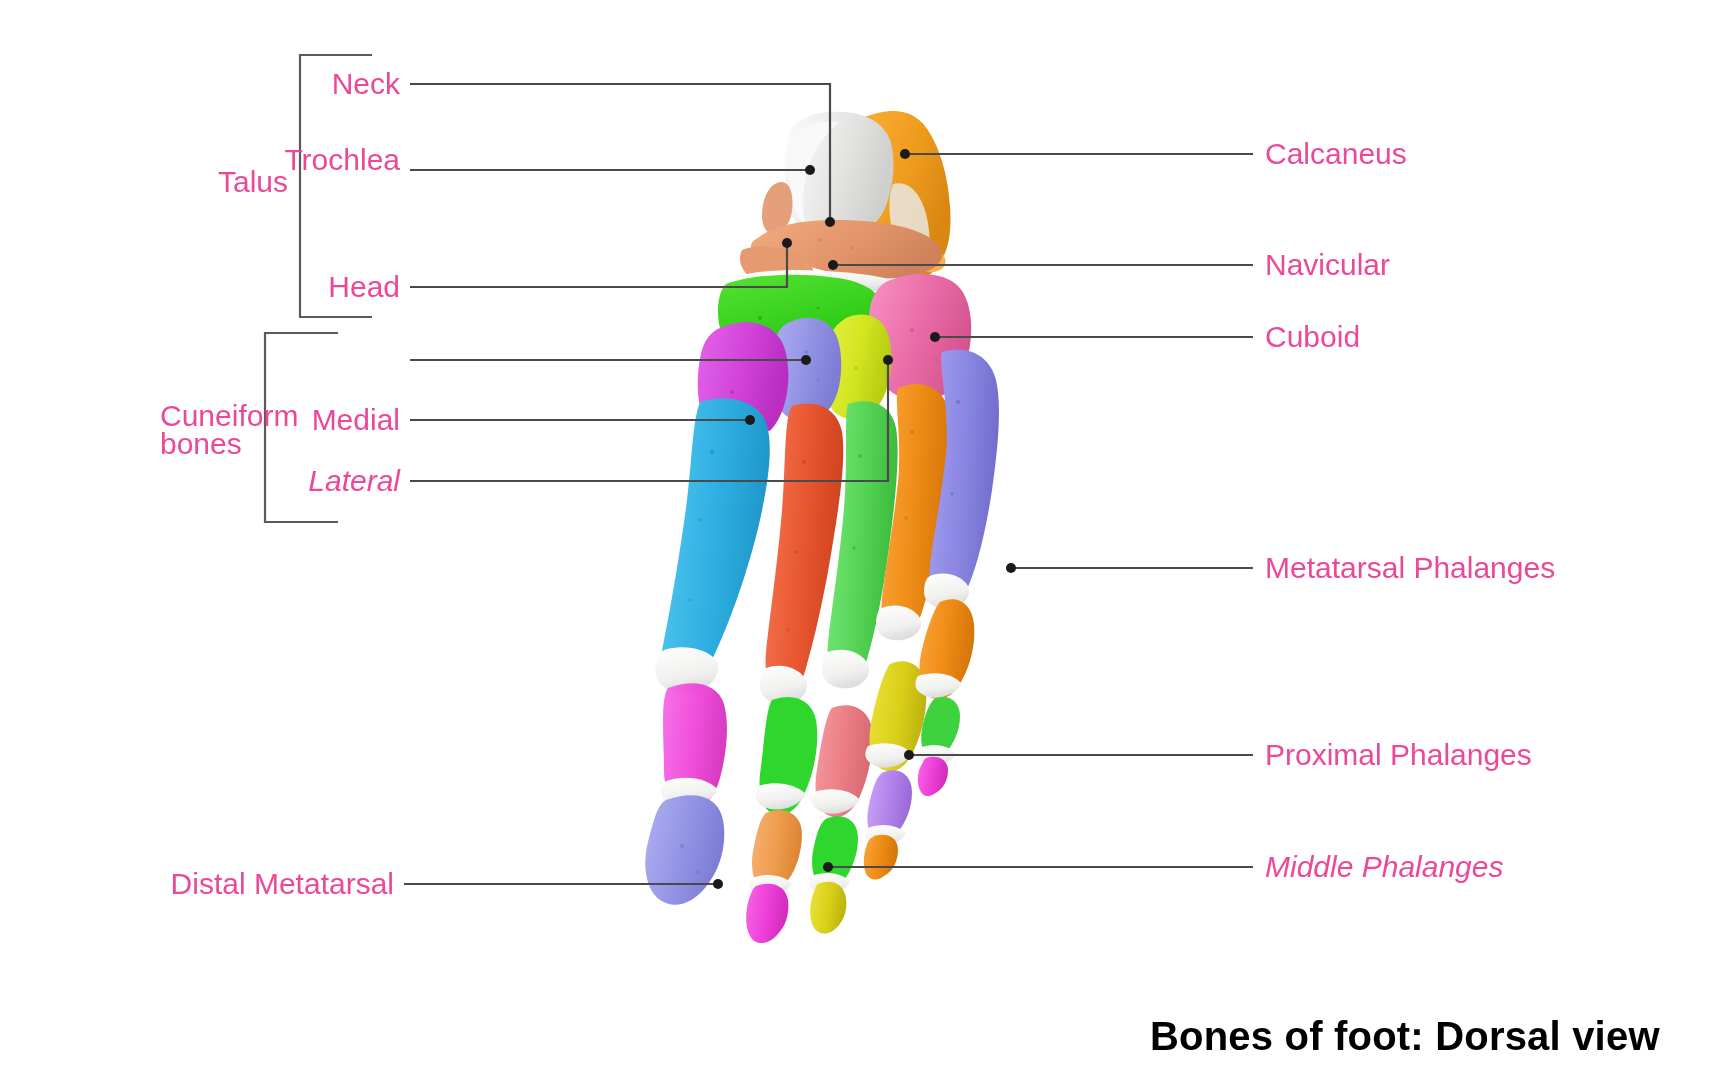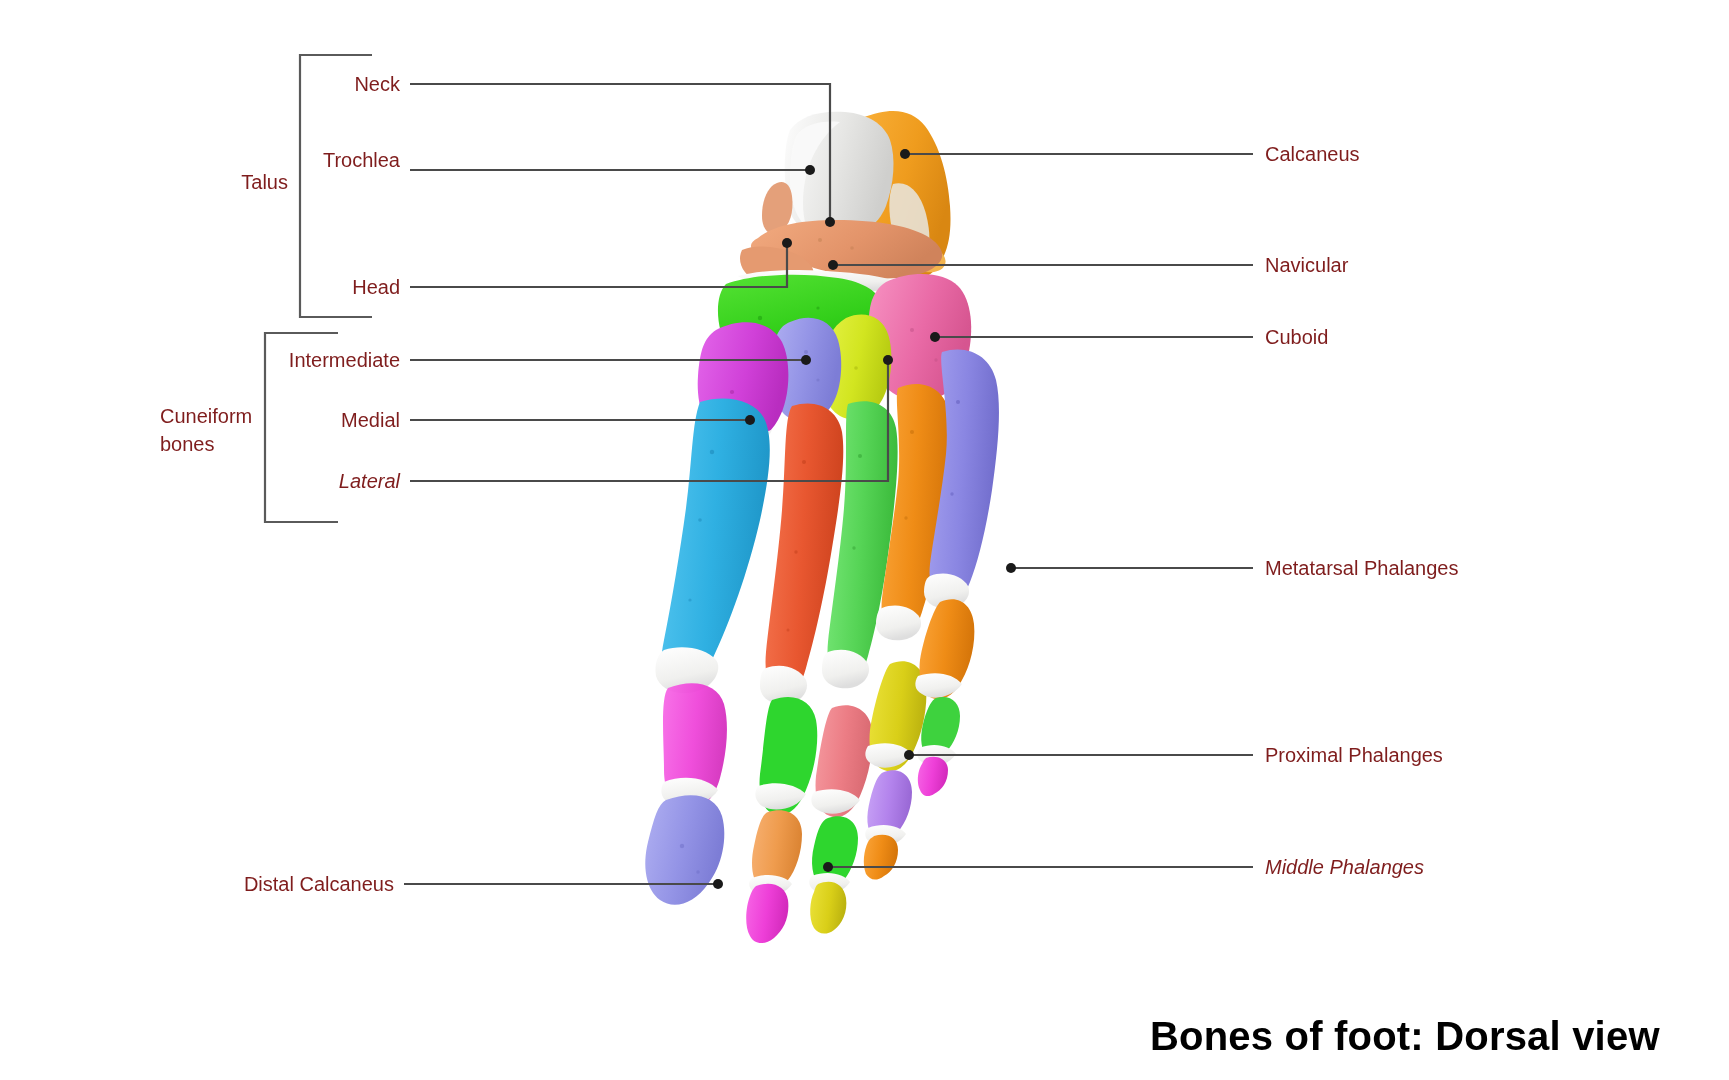--- a/index.html
+++ b/index.html
@@ -1,20 +1,20 @@
 <!DOCTYPE html>
 <html><head>
 <meta charset="utf-8">
 <title>Bones of foot: Dorsal view</title>
 <style>
   html,body{margin:0;padding:0;background:#ffffff;}
   body{width:1729px;height:1080px;position:relative;overflow:hidden;
        font-family:"Liberation Sans","DejaVu Sans",sans-serif;color:#1a1a1a;}
   #stage{position:absolute;left:0;top:0;width:1729px;height:1080px;background:#fff;}
-  .lbl{position:absolute;font-size:20px;line-height:28px;color:#7f1d1d;white-space:pre;}
+  .lbl{position:absolute;font-size:30px;line-height:28px;color:#ec4899;white-space:pre;}
   .lbl.r{text-align:right;}
   .title{position:absolute;font-size:40px;font-weight:bold;color:#000;letter-spacing:.2px;white-space:nowrap;}
   svg.overlay{position:absolute;left:0;top:0;width:1729px;height:1080px;pointer-events:none;}
   svg.art{position:absolute;left:0;top:0;width:1729px;height:1080px;}
 </style>
 </head>
 <body>
 
 <div id="stage">
 
@@ -364,24 +364,23 @@
       <path d="M338,333 L265,333 L265,522 L338,522"></path>
     </g>
   </svg>
 
   <div class="lbl r" style="left:120px;top:168px;width:168px;">Talus</div>
   <div class="lbl" style="left:160px;top:402px;width:210px;">Cuneiform<br>bones</div>
 
   <div class="lbl r" style="left:120px;top:70px;width:280px;">Neck</div>
   <div class="lbl r" style="left:120px;top:146px;width:280px;">Trochlea</div>
   <div class="lbl r" style="left:120px;top:273px;width:280px;">Head</div>
-  <div class="lbl r" style="left:100px;top:346px;width:300px;">Intermediate</div>
   <div class="lbl r" style="left:120px;top:406px;width:280px;">Medial</div>
   <div class="lbl r" style="left:120px;top:467px;width:280px;font-style:italic;">Lateral</div>
-  <div class="lbl r" style="left:120px;top:870px;width:274px;">Distal Calcaneus</div>
+  <div class="lbl r" style="left:120px;top:870px;width:274px;">Distal Metatarsal</div>
 
   <div class="lbl" style="left:1265px;top:140px;">Calcaneus</div>
   <div class="lbl" style="left:1265px;top:251px;">Navicular</div>
   <div class="lbl" style="left:1265px;top:323px;">Cuboid</div>
   <div class="lbl" style="left:1265px;top:554px;">Metatarsal Phalanges</div>
   <div class="lbl" style="left:1265px;top:741px;text-align:center;">Proximal Phalanges</div>
   <div class="lbl" style="left:1265px;top:853px;font-style:italic;">Middle Phalanges</div>
 
   <div class="title" style="left:1150px;top:1014px;text-align:right;">Bones of foot: Dorsal view</div>
 

